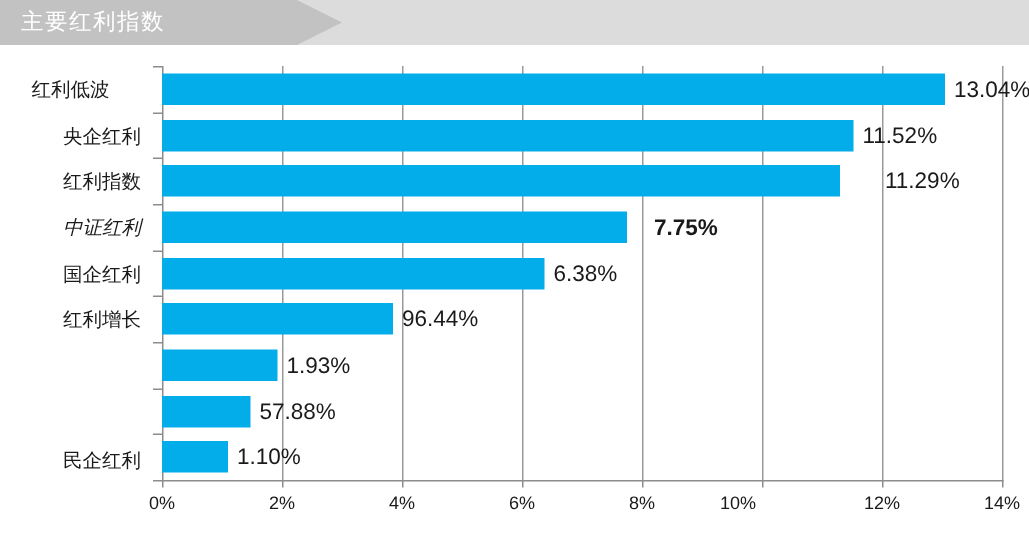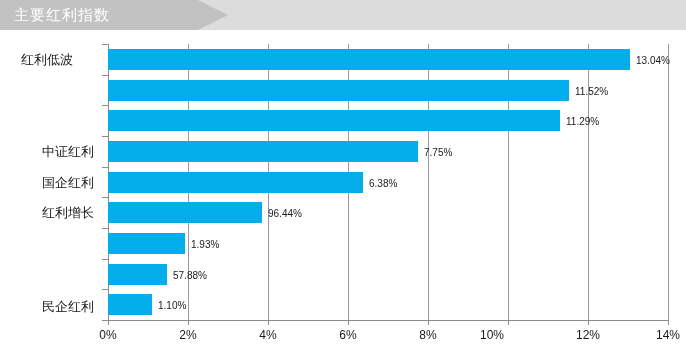--- a/index.html
+++ b/index.html
@@ -94,21 +94,21 @@
     position: absolute;
     left: 0;
     top: 0;
     height: 21px;
     background: #03ade9;
   }
   .bar-value {
     position: absolute;
     top: 50%;
     transform: translateY(-50%);
-    font-size: 10px;
+    font-size: 15px;
     color: #1a1a1a;
     white-space: nowrap;
   }
 
   
   .cat-label {
     position: absolute;
     right: 686px;
     width: 100px;
     text-align: right;
@@ -163,21 +163,23 @@
 
 <div id="header-band">
   <div id="header-chevron"></div>
   <div id="header-title">主要红利指数</div>
 </div>
 
 <div id="chart">
 
   <div id="cat-labels">
       <div class="cat-label" style="top: 5px; text-align: center;">红利低波</div>
-      <div class="cat-label" style="top: 97px;">中证红利</div>
+      <div class="cat-label" style="top: 36px;">央企红利</div>
+      <div class="cat-label" style="top: 66px;">红利指数</div>
+      <div class="cat-label" style="top: 97px; font-style: italic;">中证红利</div>
       <div class="cat-label" style="top: 128px;">国企红利</div>
       <div class="cat-label" style="top: 158px; text-align: right;">红利增长</div>
       <div class="cat-label" style="top: 220px; margin-top: 32px;">民企红利</div>
     </div>
 
   <div id="y-ticks">
       <div class="y-tick" style="top: 14px;"></div>
       <div class="y-tick" style="top: 45px;"></div>
       <div class="y-tick" style="top: 75px;"></div>
       <div class="y-tick" style="top: 106px;"></div>
@@ -204,25 +206,25 @@
         <div class="bar-row" style="top: 5px; width: 560px;">
           <div class="bar" style="width: 522px; background: rgb(3, 173, 233);"></div>
           <div class="bar-value" style="left: 528px;">13.04%</div>
         </div>
         <div class="bar-row" style="top: 36px; width: 560px;">
           <div class="bar" style="width: 461px; background: rgb(3, 173, 233);"></div>
           <div class="bar-value" style="left: 467px;">11.52%</div>
         </div>
         <div class="bar-row" style="top: 66px; width: 560px;">
           <div class="bar" style="width: 452px; background: rgb(3, 173, 233);"></div>
-          <div class="bar-value" style="left: 458px;">11.29%</div>
+          <div class="bar-value" style="left: 482px;">11.29%</div>
         </div>
         <div class="bar-row" style="top: 97px; width: 560px;">
           <div class="bar" style="width: 310px; background: rgb(3, 173, 233);"></div>
-          <div class="bar-value" style="left: 316px;">7.75%</div>
+          <div class="bar-value" style="left: 328px; font-weight: bold;">7.75%</div>
         </div>
         <div class="bar-row" style="top: 128px; width: 560px;">
           <div class="bar" style="width: 255px; background: rgb(3, 173, 233);"></div>
           <div class="bar-value" style="left: 261px;">6.38%</div>
         </div>
         <div class="bar-row" style="top: 158px; width: 560px;">
           <div class="bar" style="width: 154px; background: rgb(3, 173, 233);"></div>
           <div class="bar-value" style="left: 160px;">96.44%</div>
         </div>
         <div class="bar-row" style="top: 189px; width: 560px; text-align: center;">

